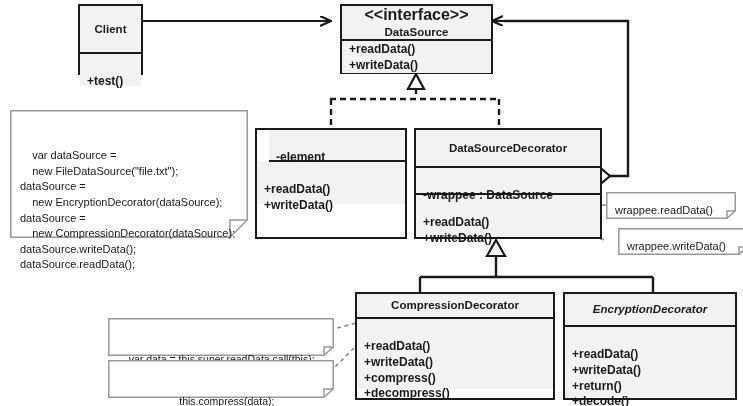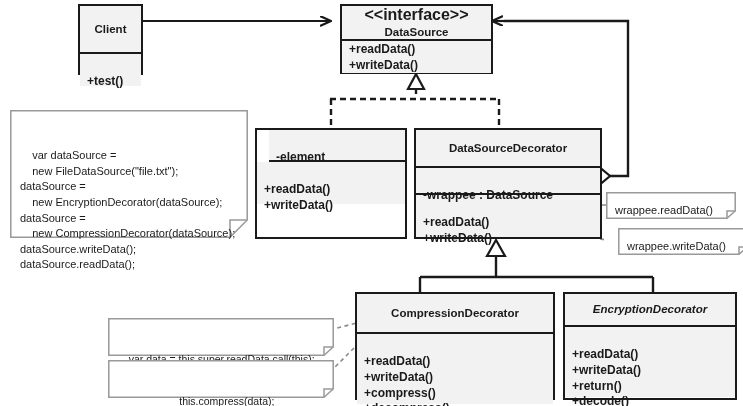--- a/index.html
+++ b/index.html
@@ -169,21 +169,21 @@
     <div class="uml-sect divided" style="height:26px;">
       <div class="mem">-wrappee : DataSource</div>
     </div>
     <div class="uml-sect" style="height:42px;">
       <div class="mem">+readData()</div>
       <div class="mem">+writeData()</div>
     </div>
   </div>
 
   <div class="uml-class" style="left:355px; top:292px; width:200px; height:108px;">
-    <div class="uml-head" style="height:40px;">
+    <div class="uml-head" style="height:25px;">
       <span>CompressionDecorator</span>
     </div>
     <div class="uml-sect" style="height:70px;">
       <div class="mem">+readData()</div>
       <div class="mem">+writeData()</div>
       <div class="mem">+compress()</div>
       <div class="mem">+decompress()</div>
     </div>
   </div>
 

